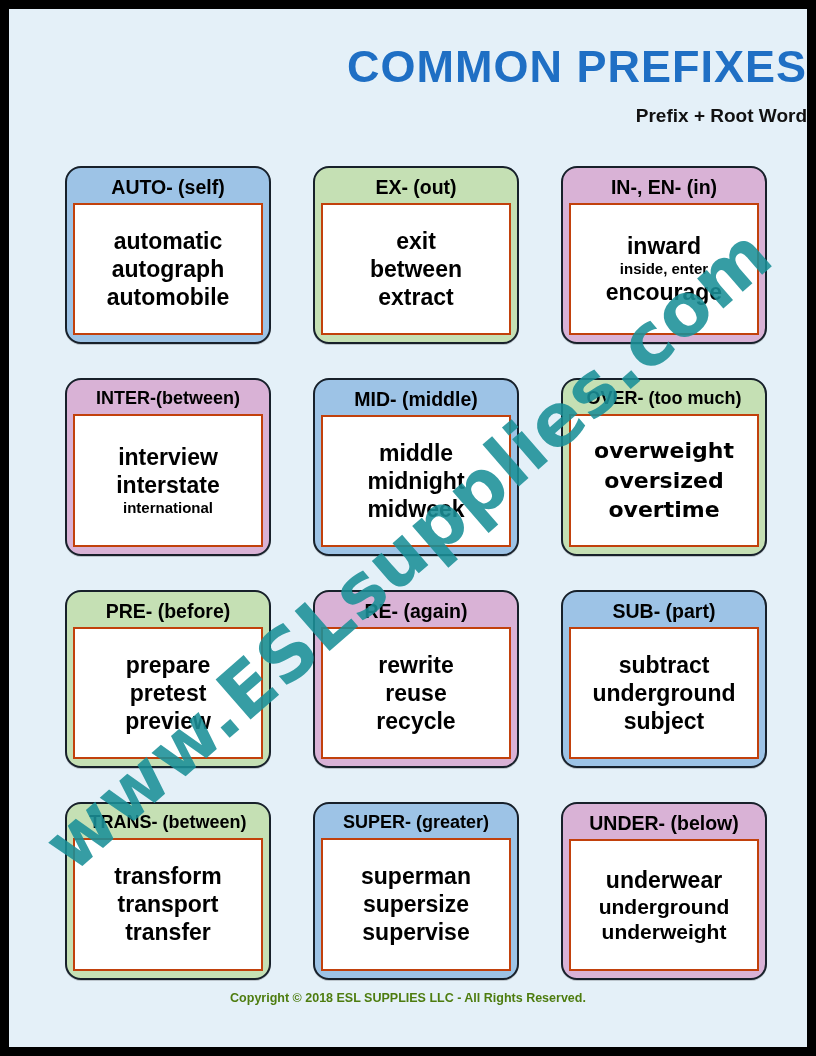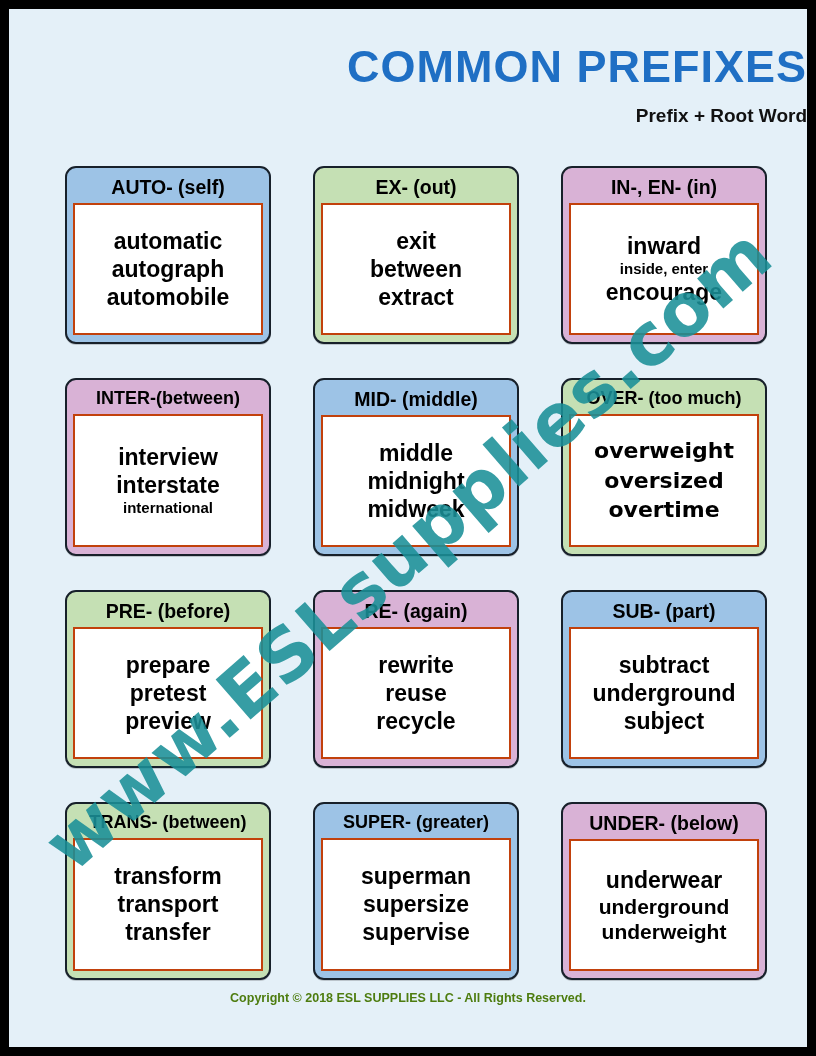--- a/index.html
+++ b/index.html
@@ -59,21 +59,21 @@
     grid-template-columns: repeat(3, 206px);
     grid-template-rows: repeat(4, 178px);
     column-gap: 42px;
     row-gap: 34px;
   }
 
   .card {
     position: relative;
     box-sizing: border-box;
     border: 2.5px solid #17202a;
-    border-radius: 11px;
+    border-radius: 16px;
     padding: 4px 6px 7px 6px;
     display: flex;
     flex-direction: column;
     box-shadow: 0 1px 0 rgba(0,0,0,0.18);
   }
   .card.blue   { background: #9dc3e6; }
   .card.green  { background: #c5e0b4; }
   .card.purple { background: #d9b2d6; justify-content: flex-end; }
 
   .card-title {

